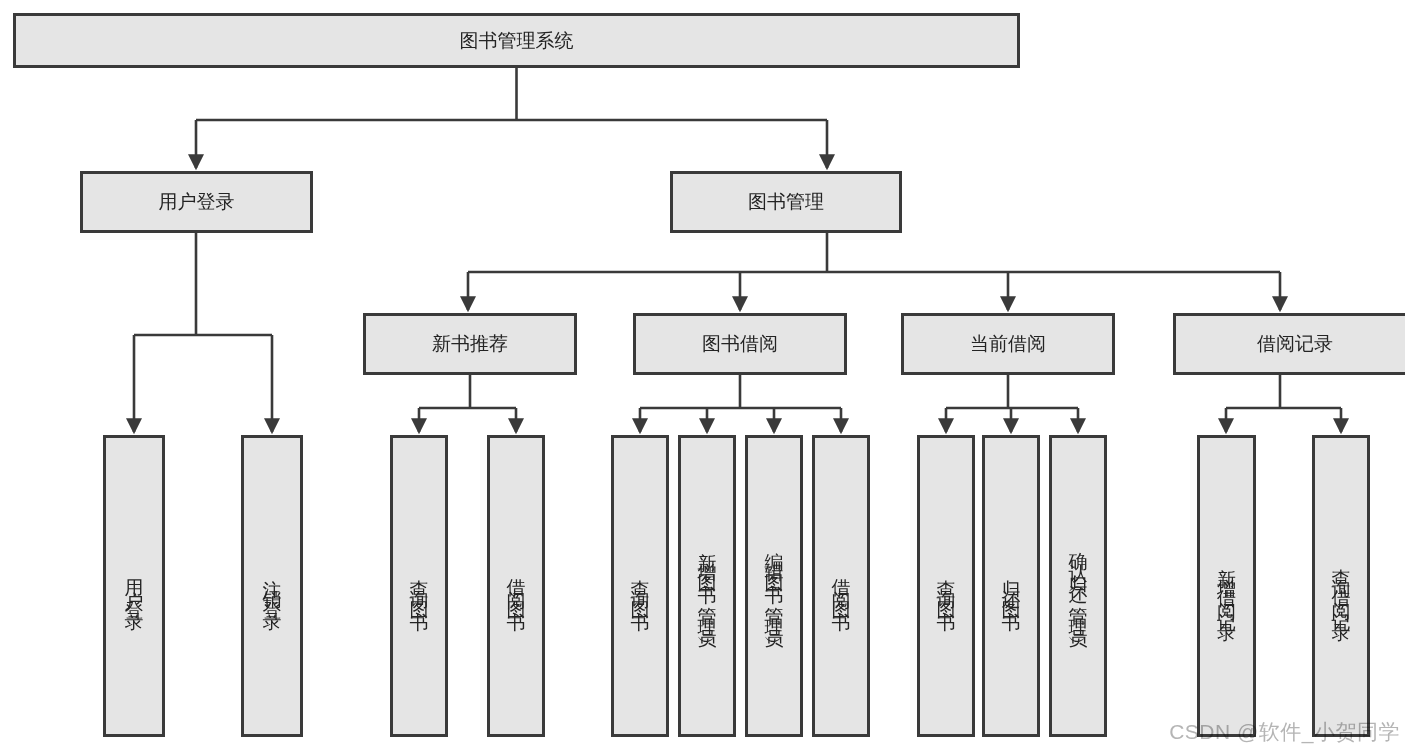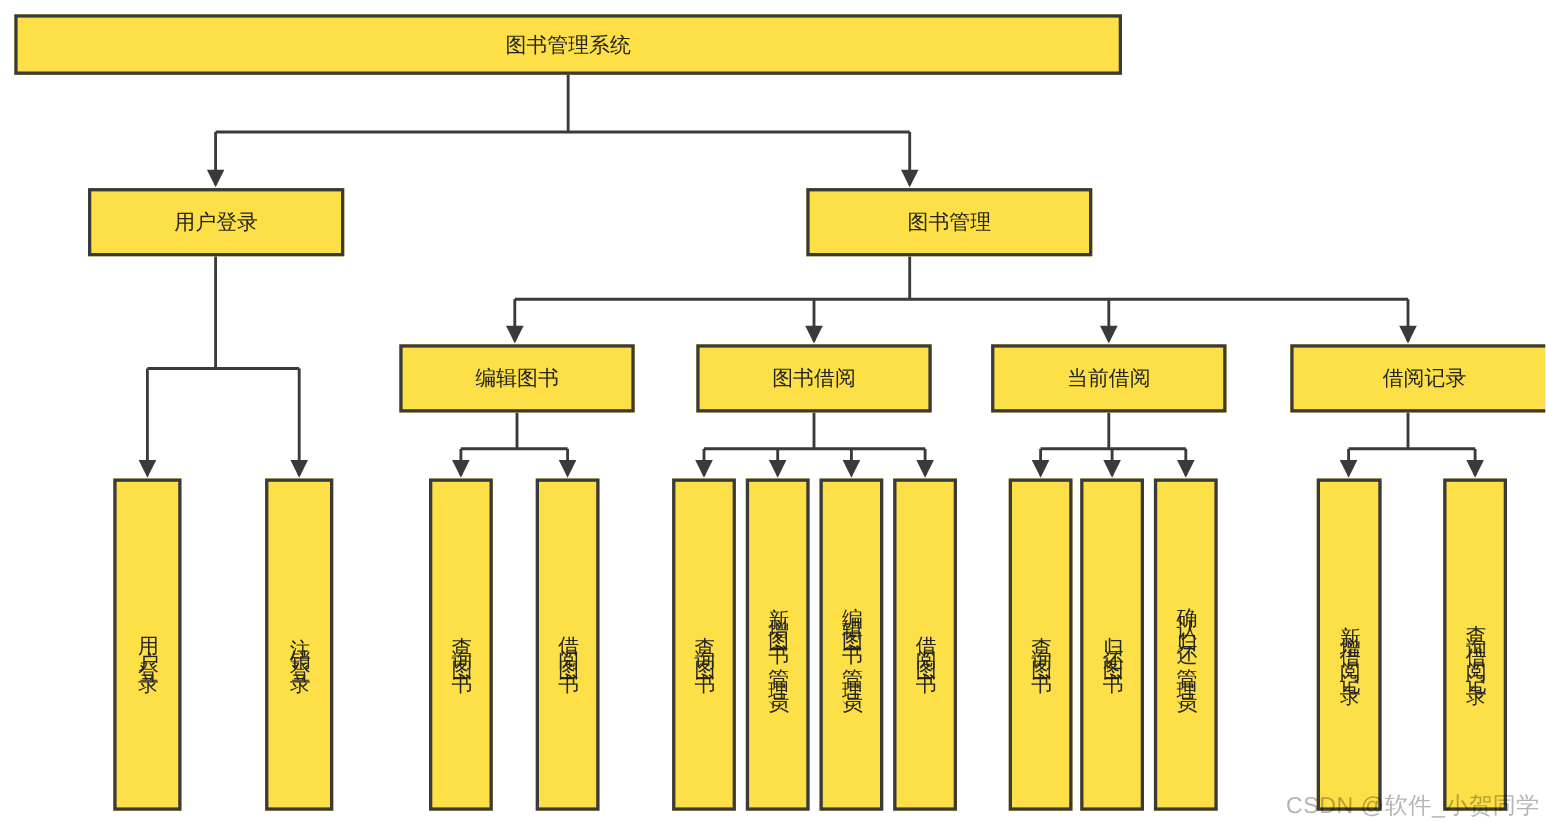--- a/index.html
+++ b/index.html
@@ -14,21 +14,21 @@
   }
   .connectors {
     position: absolute;
     left: 0; top: 0;
     width: 1405px; height: 747px;
     z-index: 1;
   }
   .node {
     position: absolute;
     border: 3px solid #3a3a3a;
-    background: #fde047;
+    background: #e5e5e5;
     display: flex;
     align-items: center;
     justify-content: center;
     color: #242424;
     font-size: 19px;
     z-index: 2;
     text-align: center;
   }
   .leaf .label {
     writing-mode: vertical-rl;
@@ -105,26 +105,26 @@
     </g>
   </svg>
 
   <div class="node" style="left:13px;top:13px;width:1007px;height:55px">
     <span class="label">图书管理系统</span>
   </div>
 
   <div class="node" style="left:80px;top:171px;width:233px;height:62px">
     <span class="label">用户登录</span>
   </div>
-  <div class="node" style="left:733px;top:171px;width:260px;height:62px">
+  <div class="node" style="left:670px;top:171px;width:232px;height:62px">
     <span class="label">图书管理</span>
   </div>
 
   <div class="node" style="left:363px;top:313px;width:214px;height:62px">
-    <span class="label">编辑图书</span>
+    <span class="label">新书推荐</span>
   </div>
   <div class="node" style="left:633px;top:313px;width:214px;height:62px">
     <span class="label">图书借阅</span>
   </div>
   <div class="node" style="left:901px;top:313px;width:214px;height:62px">
     <span class="label">当前借阅</span>
   </div>
   <div class="node" style="left:1173px;top:313px;width:244px;height:62px">
     <span class="label">借阅记录</span>
   </div>

